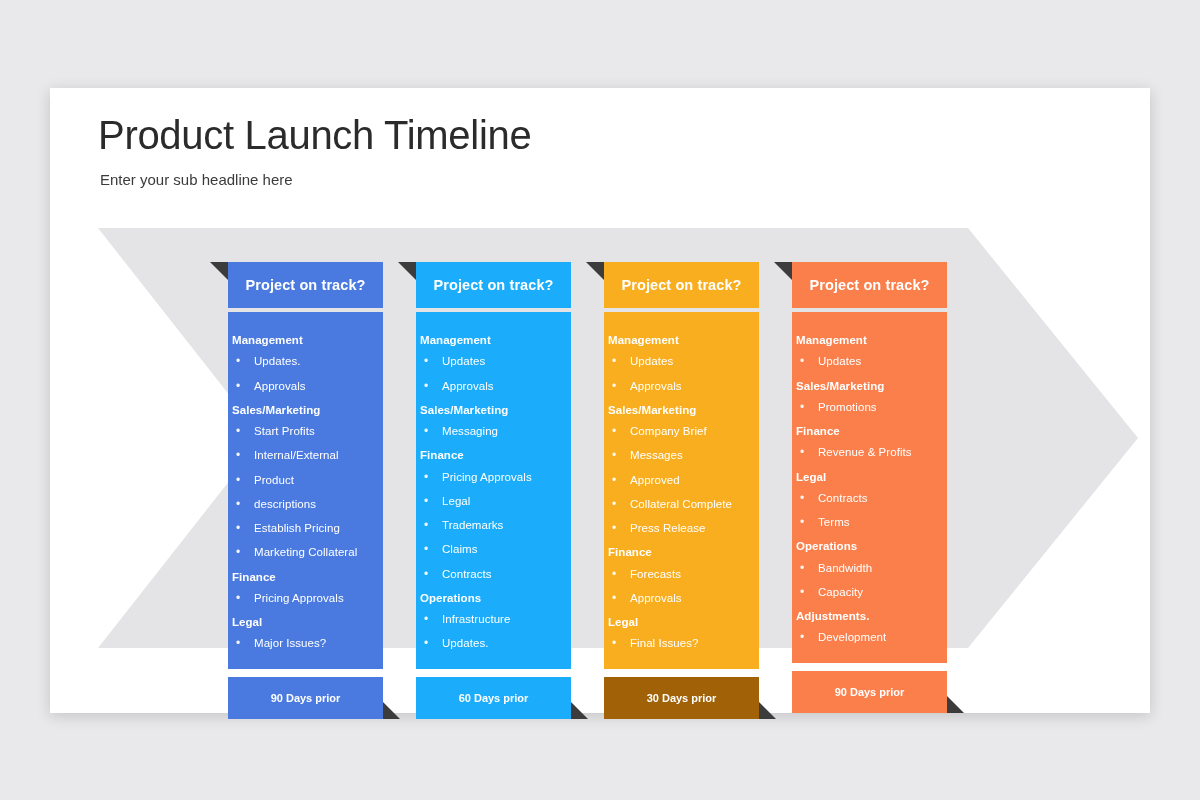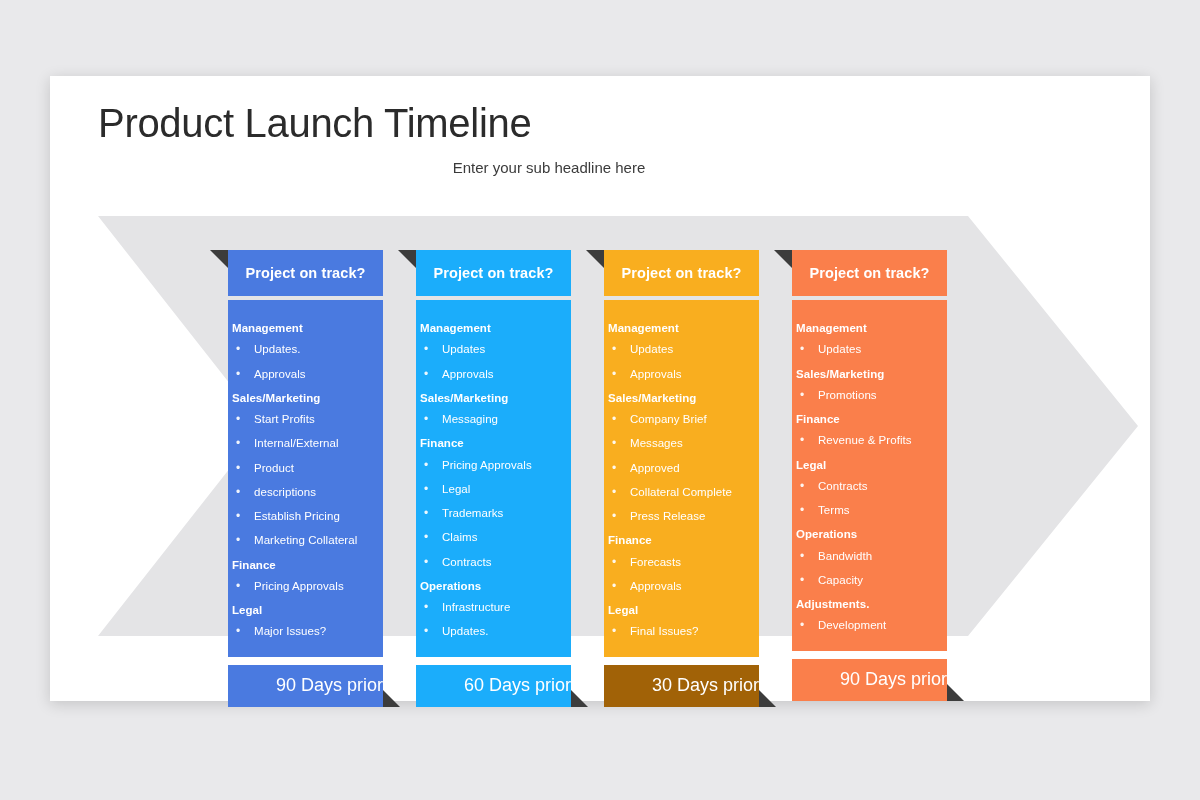--- a/index.html
+++ b/index.html
@@ -10,21 +10,21 @@
     width: 1200px;
     height: 800px;
     background: #e9e9eb;
     font-family: "Liberation Sans", sans-serif;
     overflow: hidden;
   }
 
   #slide-canvas {
     position: absolute;
     left: 50px;
-    top: 76px;
+    top: 88px;
     width: 1100px;
     height: 625px;
     background: #ffffff;
     box-shadow: 0 3px 14px rgba(0,0,0,0.16);
   }
 
   
   #title-block {
     position: absolute;
     left: 48px;
@@ -38,21 +38,20 @@
     letter-spacing: -0.3px;
     line-height: 1.1;
     margin: 0;
     white-space: nowrap;
   }
   #page-subtitle {
     font-size: 15px;
     color: #3b3b3b;
     margin: 14px 0 0 2px;
     font-weight: 400;
-    text-align: center;
   }
 
   
   #bg-arrow {
     position: absolute;
     left: 48px;
     top: 140px;
     width: 1040px;
     height: 420px;
     pointer-events: none;
@@ -137,24 +136,24 @@
     opacity: 0.92;
   }
   .grp:last-child .bullet:last-child { margin-bottom: 0; }
 
   .col-footer {
     position: relative;
     margin-top: 8px;
     height: 42px;
     display: flex;
     align-items: center;
-    justify-content: flex-end;
-    color: #ffffff;
-    font-size: 18px;
-    font-weight: normal;
+    justify-content: center;
+    color: #ffffff;
+    font-size: 11px;
+    font-weight: bold;
     box-sizing: border-box;
   }
   .ftr-fold {
     position: absolute;
     right: -17px;
     bottom: 0;
     width: 0;
     height: 0;
     border-bottom: 17px solid #3c3c3c;
     border-right: 17px solid transparent;

